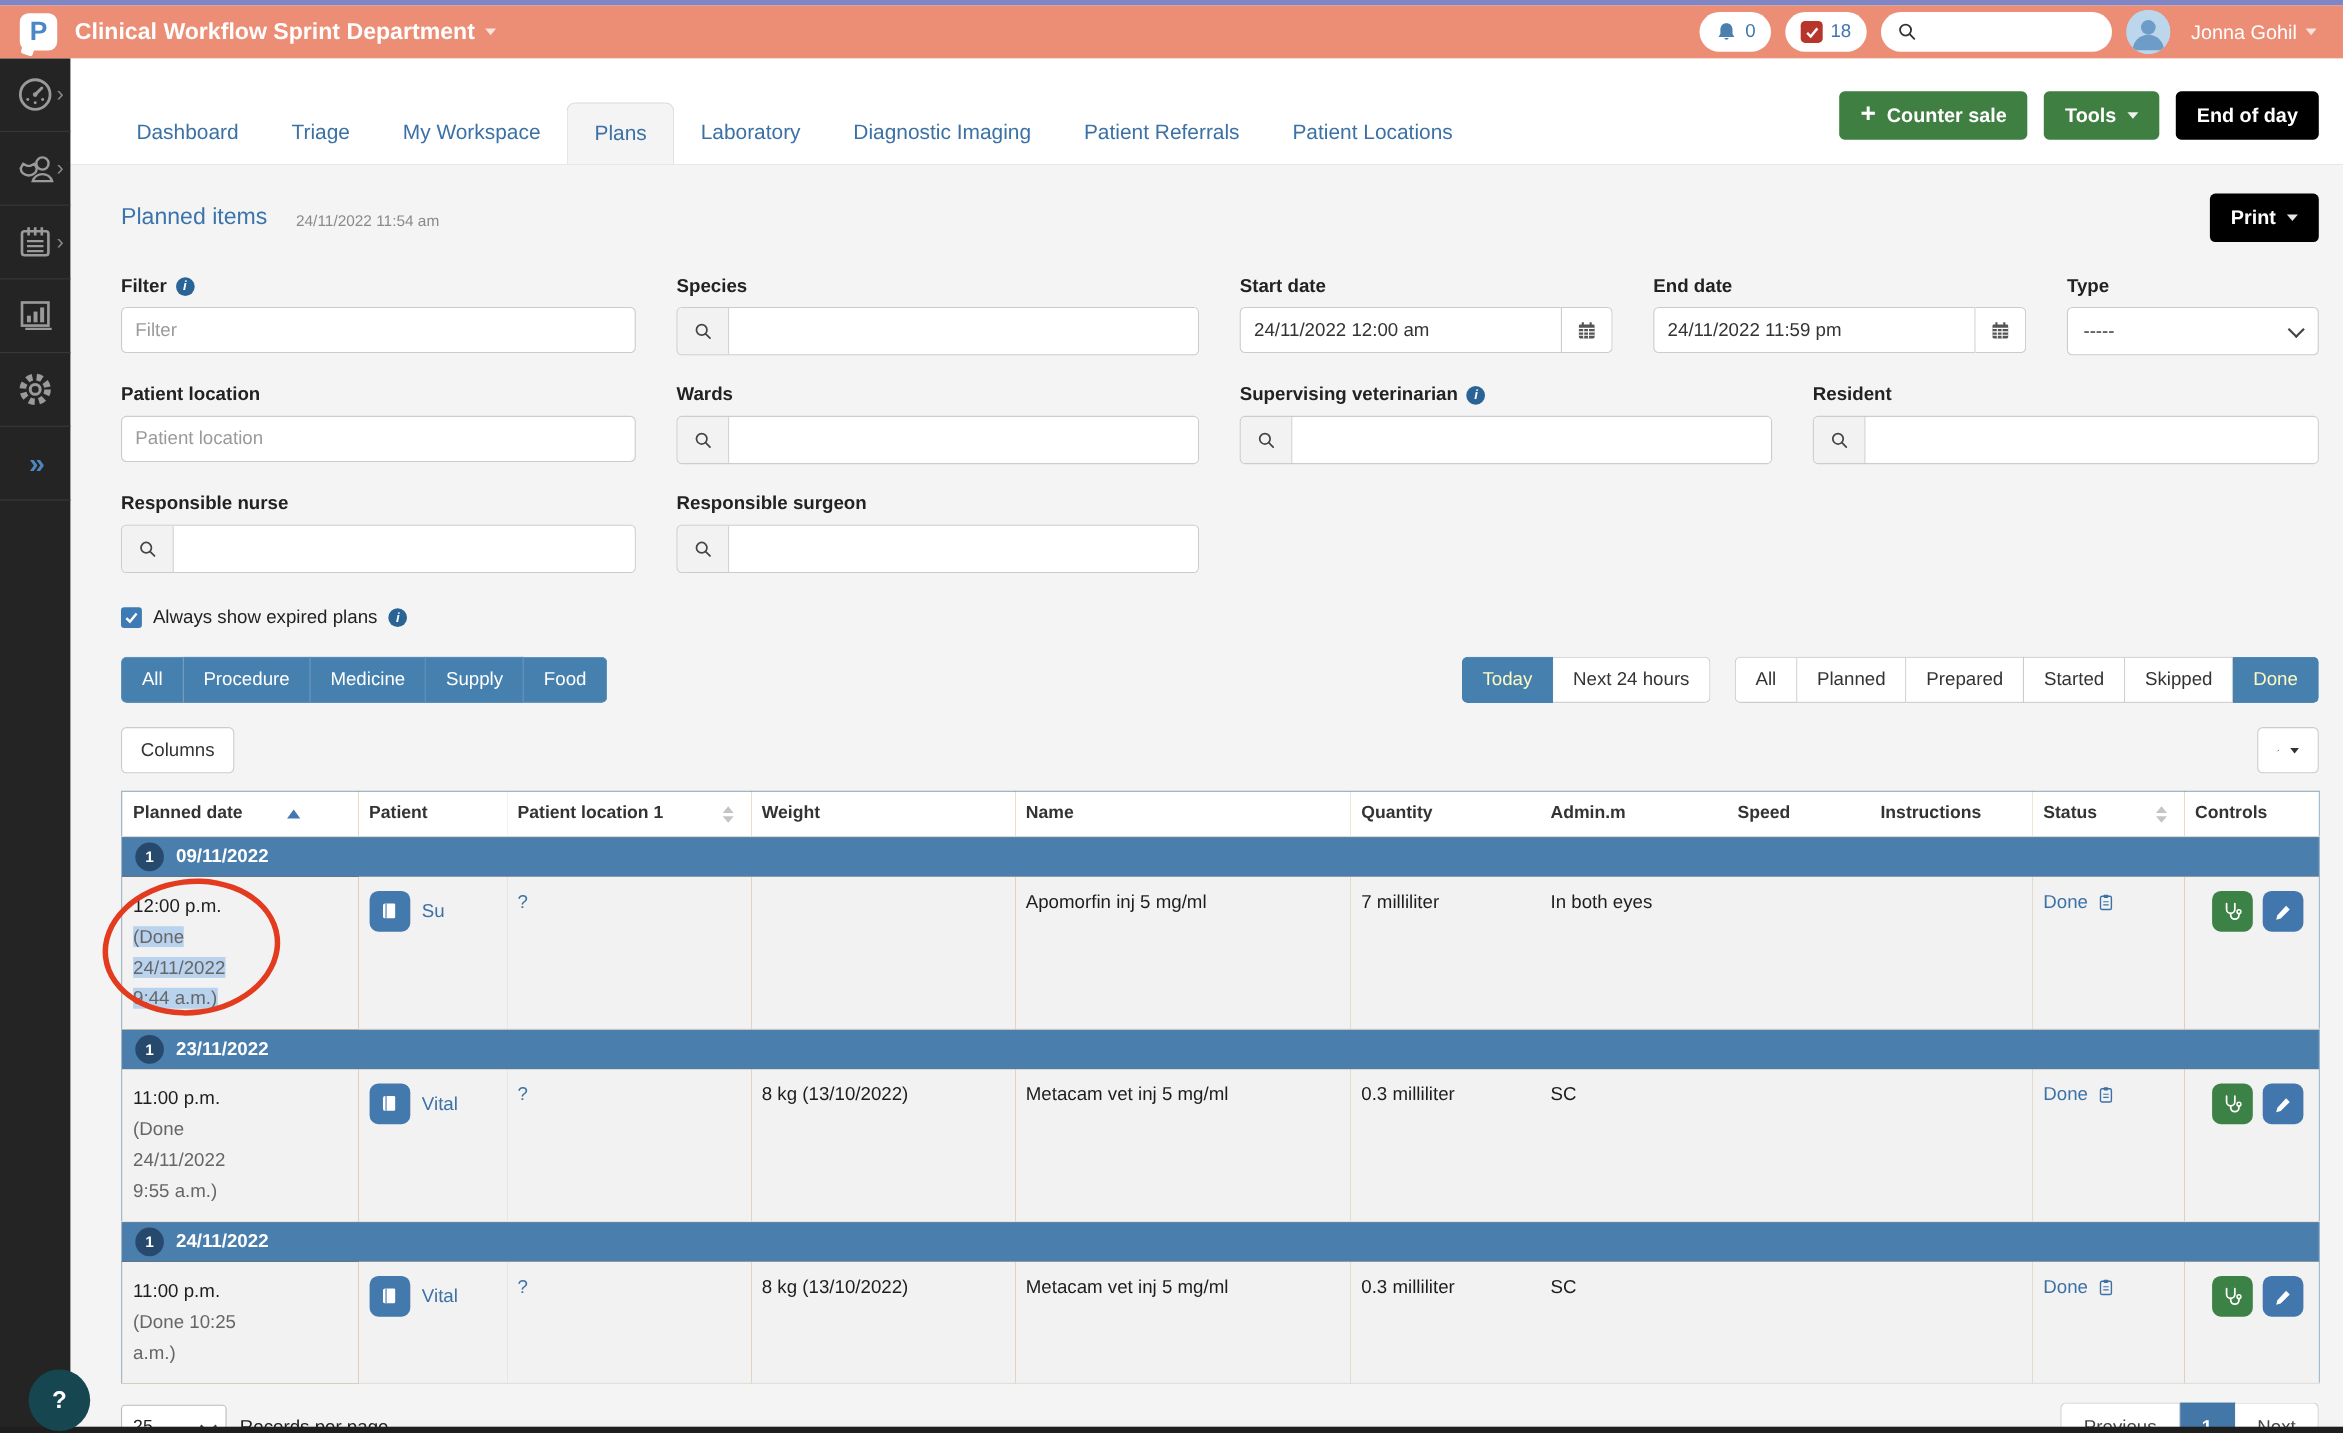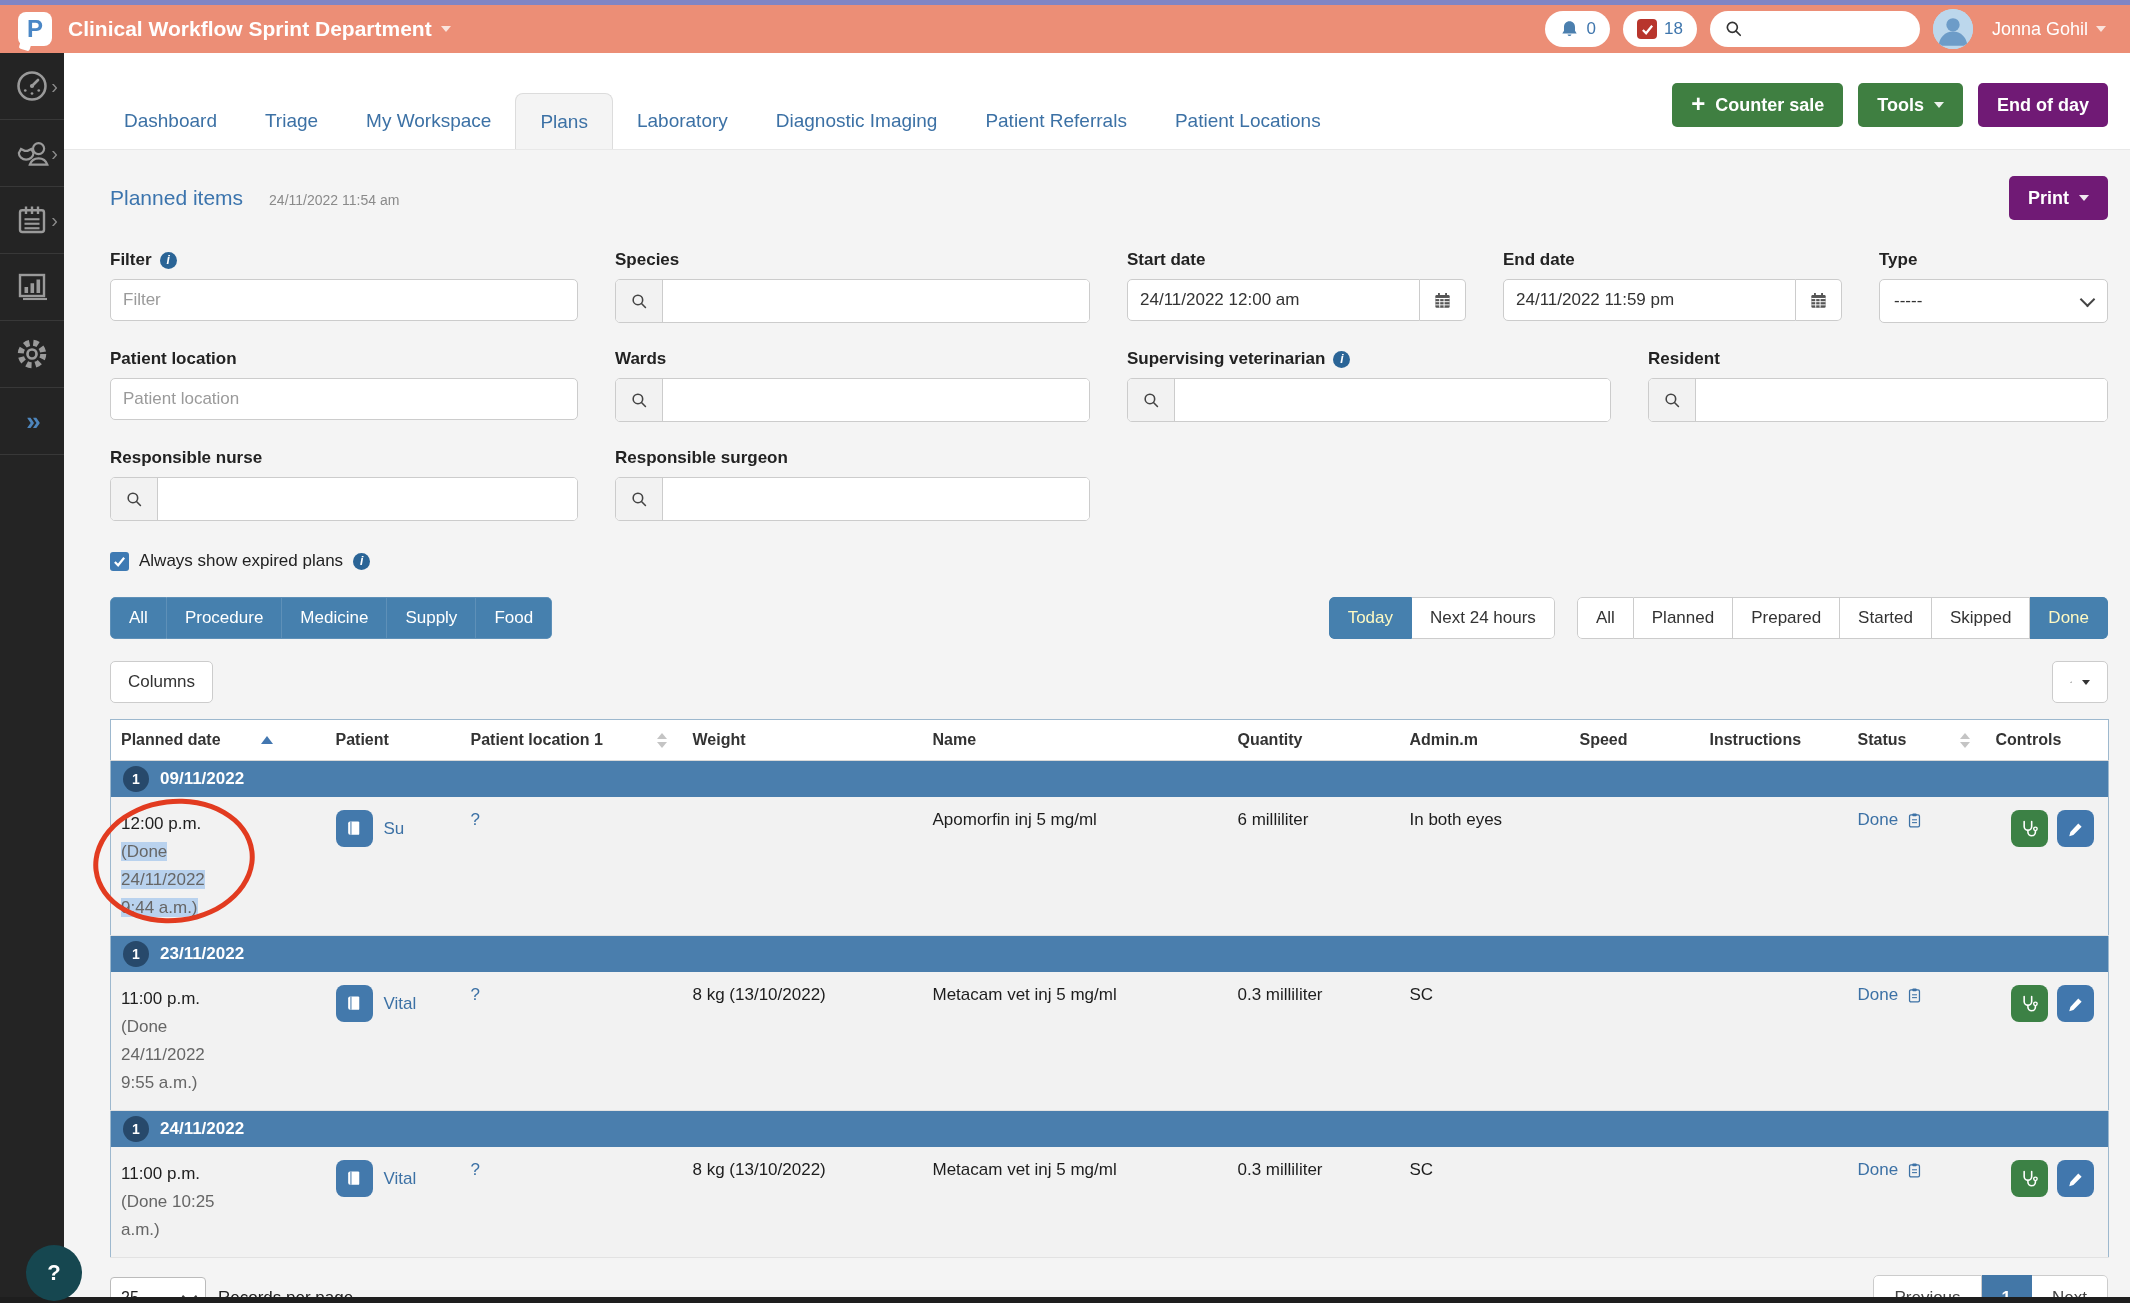--- a/index.html
+++ b/index.html
@@ -38,21 +38,21 @@
   .tabs-bar{height:97px;background:#fff;border-bottom:1px solid #e8e8e8;display:flex;align-items:flex-end;
             padding:0 22px 0 36px;box-sizing:border-box;flex:none;}
   .tabs{display:flex;align-items:flex-end;height:56px;}
   .tab{color:#3c71a5;font-size:19px;padding:0 24px;height:56px;display:flex;align-items:center;cursor:pointer;
        background:none;border:none;}
   .tab.active{background:#f4f4f4;border:1px solid #dcdcdc;border-bottom:none;border-radius:8px 8px 0 0;}
   .nav-actions{margin-left:auto;display:flex;gap:15px;align-self:center;margin-top:8px;}
   .btn{border:none;border-radius:5px;font-size:18px;font-weight:600;height:44px;padding:0 19px;cursor:pointer;
        display:flex;align-items:center;gap:10px;font-family:inherit;}
   .btn.green{background:#3F7F41;color:#fff;}
-  .btn.blue{background:#701a75;color:#fff;}
+  .btn.blue{background:#000000;color:#fff;}
   .btn .caret-down{border-top-color:rgba(255,255,255,.9);}
   .plus{font-size:24px;font-weight:bold;line-height:1;margin-top:-3px;}
   
   .content{flex:1;padding:26px 22px 0 46px;box-sizing:border-box;position:relative;}
   .page-head{display:flex;align-items:center;}
   .page-title{color:#3b74ad;font-size:21px;font-weight:normal;}
   .page-stamp{color:#8a8a8a;font-size:14px;margin-left:26px;margin-top:4px;}
   .print-btn{margin-left:auto;}
   
   .fgrid{display:grid;column-gap:37px;margin-top:30px;}
@@ -576,21 +576,21 @@
                     <path d="M6.5 3h10A1.5 1.5 0 0 1 18 4.5v14a1.5 1.5 0 0 1-1.5 1.5h-10A2.5 2.5 0 0 1 4 17.5v-12A2.5 2.5 0 0 1 6.5 3z" fill="#fff"></path>
                     <line x1="7.5" y1="3" x2="7.5" y2="20" stroke="#4379ac" stroke-width="1.3"></line>
                   </svg>
                 </button>
                 <a class="blue-link">Su</a>
               </span>
             </td>
             <td><a class="blue-link">?</a></td>
             <td class="red"></td>
             <td>Apomorfin inj 5 mg/ml</td>
-            <td>6 milliliter</td>
+            <td>7 milliliter</td>
             <td>In both eyes</td>
             <td></td>
             <td></td>
             <td>
               <span class="status-cell">
                 <a class="blue-link">Done</a>
                 <svg width="17" height="17" viewBox="0 0 24 24">
                   <rect x="5" y="4" width="14" height="17" rx="2" fill="none" stroke="#3c71a5" stroke-width="1.8"></rect>
                   <rect x="9" y="2" width="6" height="4" rx="1" fill="#3c71a5"></rect>
                   <line x1="8.5" y1="11" x2="15.5" y2="11" stroke="#3c71a5" stroke-width="1.5"></line>

